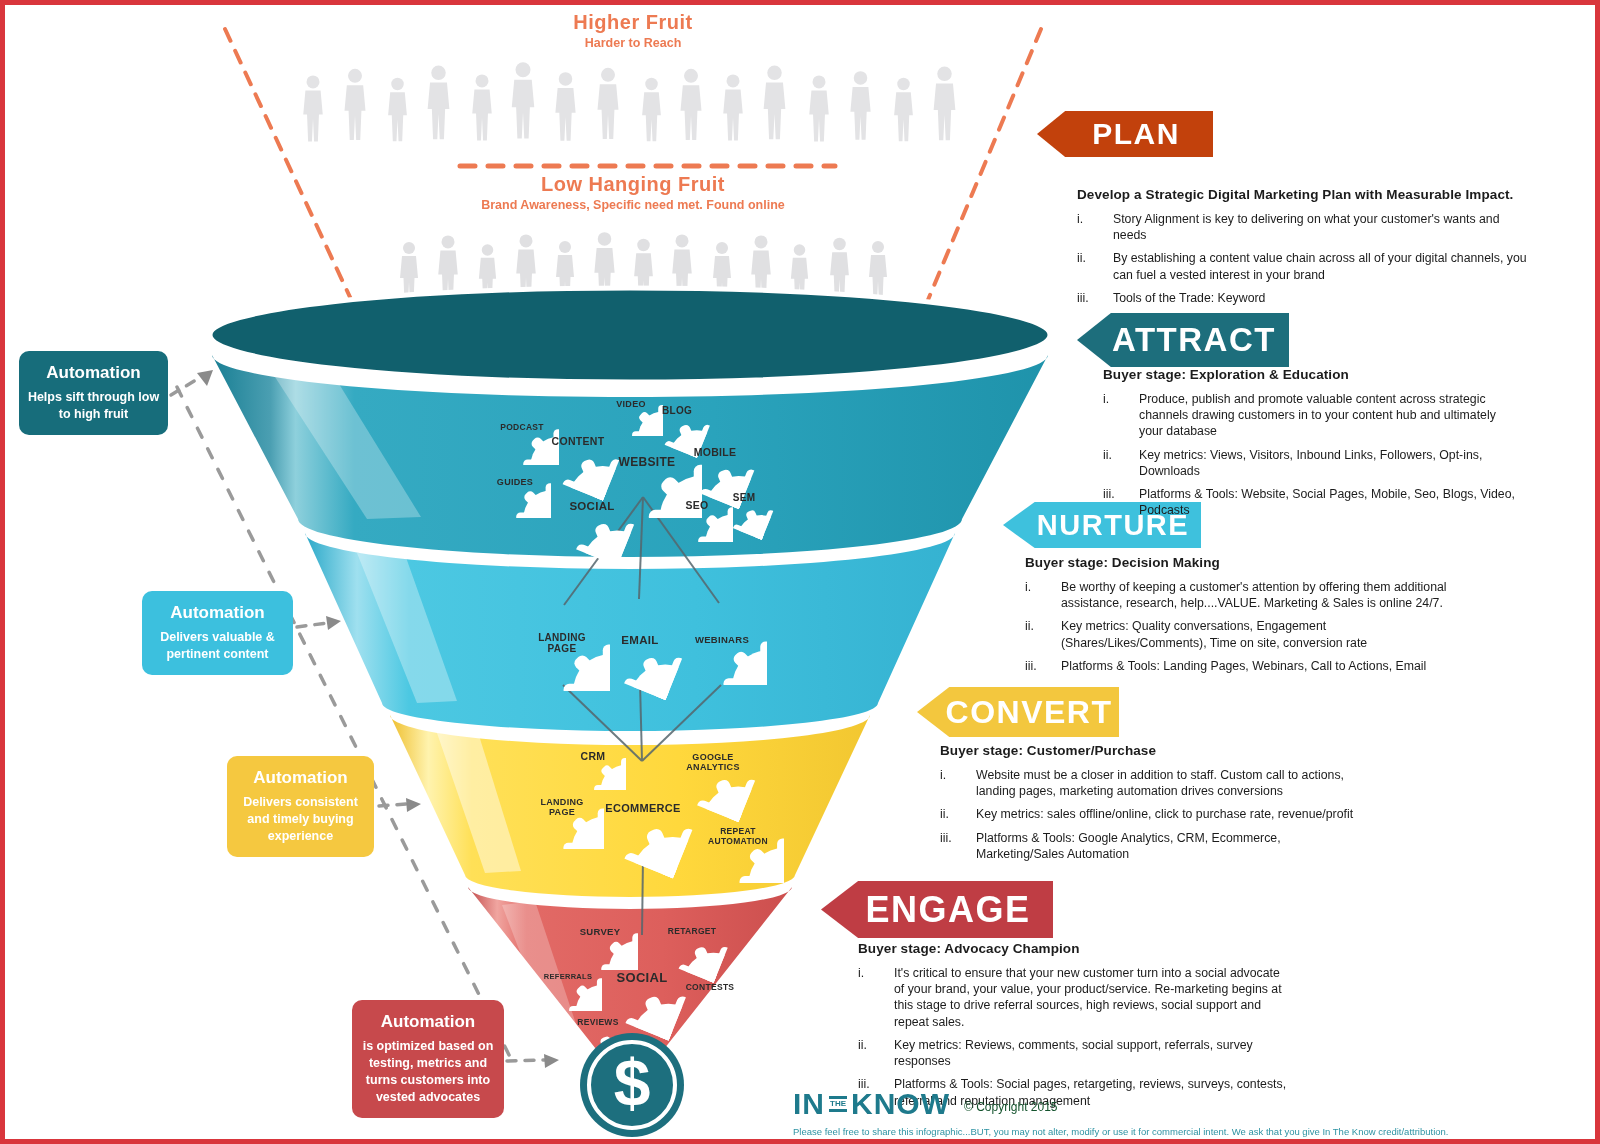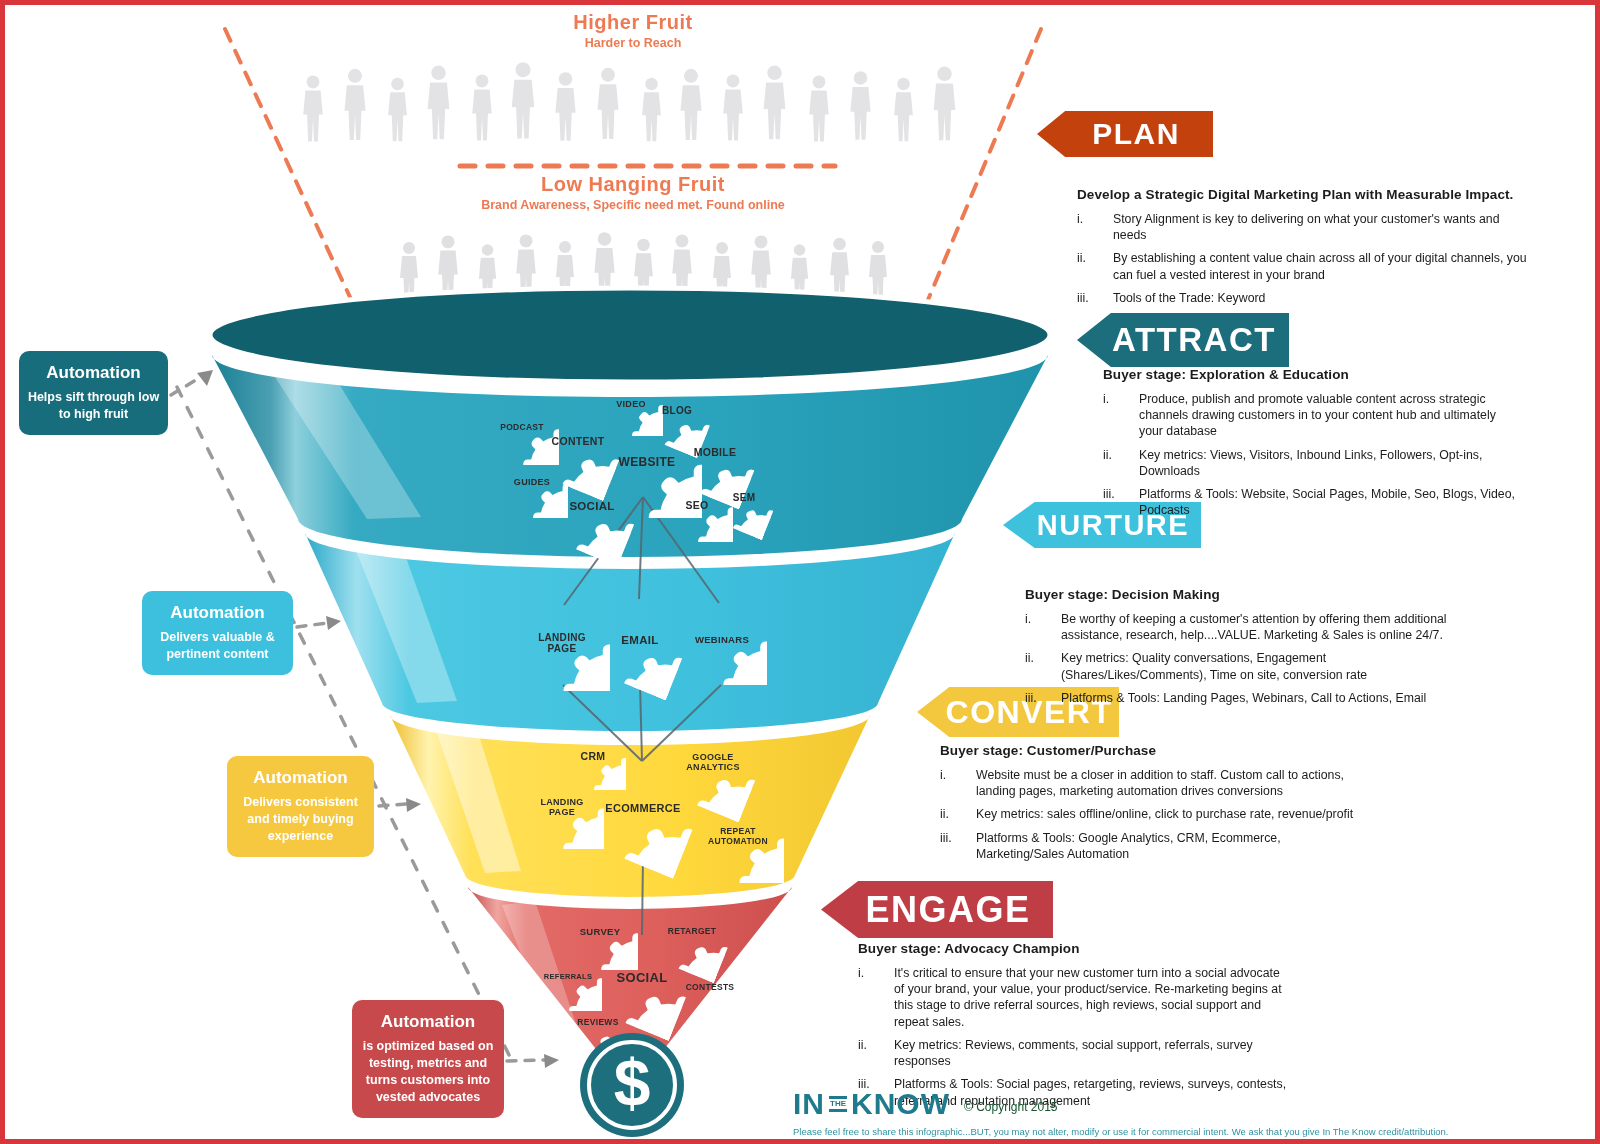--- a/index.html
+++ b/index.html
@@ -250,21 +250,21 @@
     <div class="stage-item">
         <span class="num">ii.</span>
         <span class="itx">Key metrics:  Views, Visitors, Inbound Links, Followers, Opt-ins, Downloads</span>
       </div>
     <div class="stage-item">
         <span class="num">iii.</span>
         <span class="itx">Platforms &amp; Tools:  Website, Social Pages, Mobile, Seo, Blogs, Video, Podcasts</span>
       </div>
   </div>
 
-  <div class="stage-text" style="left:1020px;top:550px;width:428px;margin-top:32px;">
+  <div class="stage-text" style="left:1020px;top:550px;width:428px;">
     <div class="stage-head">Buyer stage:  Decision Making</div>
     <div class="stage-item">
         <span class="num">i.</span>
         <span class="itx">Be worthy of keeping a customer's attention by offering them additional assistance, research, help....VALUE.  Marketing &amp; Sales is online 24/7.</span>
       </div>
     <div class="stage-item">
         <span class="num">ii.</span>
         <span class="itx">Key metrics:   Quality conversations, Engagement (Shares/Likes/Comments), Time on site, conversion rate</span>
       </div>
     <div class="stage-item">
@@ -351,21 +351,21 @@
         <use href="#gearsym"></use>
       </svg>
       <div class="gear-label" style="font-size:12px;">WEBSITE</div>
     </div>
   <div class="gear rot" style="left:710px;top:448px;width:86px;height:86px;">
       <svg viewBox="-60 -60 120 120">
         <use href="#gearsym"></use>
       </svg>
       <div class="gear-label" style="font-size:10.5px;">MOBILE</div>
     </div>
-  <div class="gear" style="left:527px;top:477px;width:72px;height:72px;">
+  <div class="gear" style="left:510px;top:477px;width:72px;height:72px;">
       <svg viewBox="-60 -60 120 120">
         <use href="#gearsym"></use>
       </svg>
       <div class="gear-label" style="font-size:9px;">GUIDES</div>
     </div>
   <div class="gear rot" style="left:587px;top:501px;width:92px;height:92px;">
       <svg viewBox="-60 -60 120 120">
         <use href="#gearsym"></use>
       </svg>
       <div class="gear-label" style="font-size:11.5px;">SOCIAL</div>

